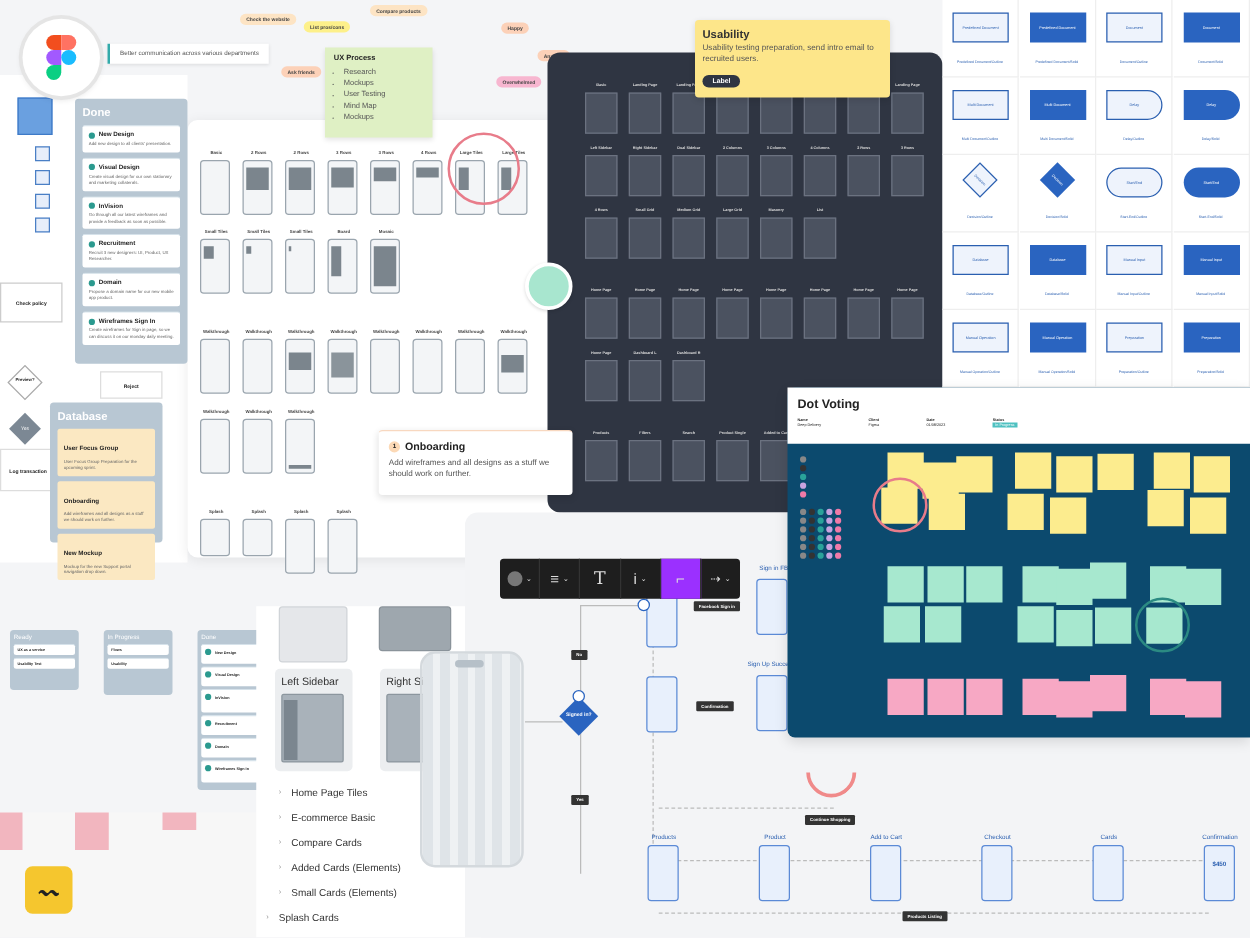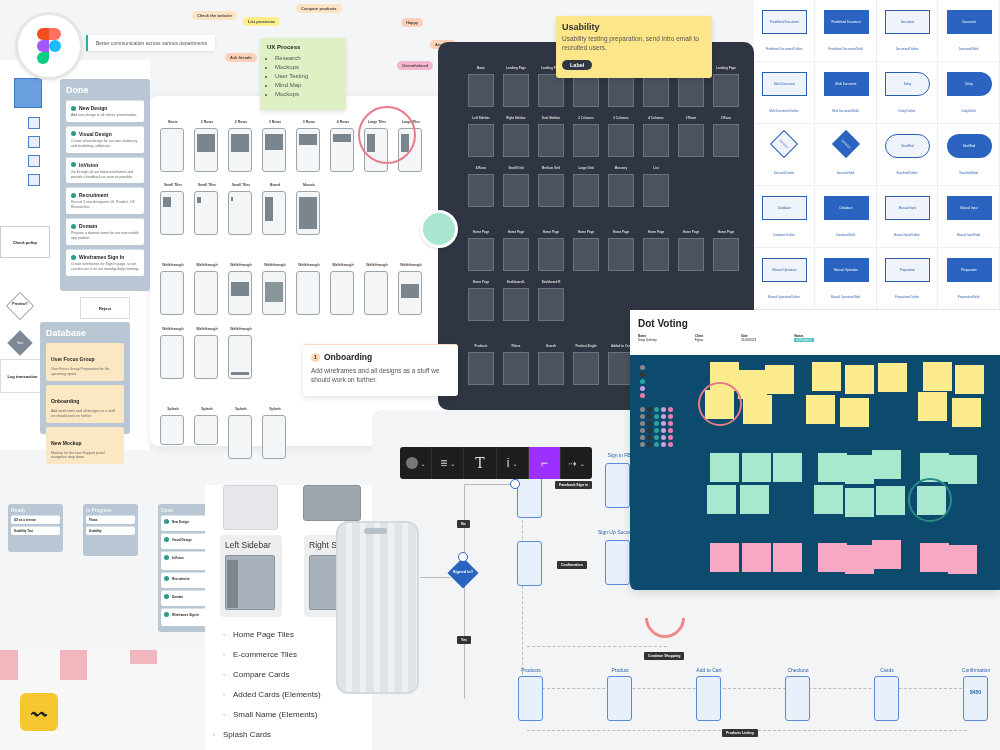--- a/index.html
+++ b/index.html
@@ -520,24 +520,24 @@
     <div style="font-size:8.5px;padding:5px 5px;color:#333">Left Sidebar</div>
     <div class="abs" style="left:5px;top:20px;width:50px;height:55px;background:#a9b2ba;border:1px solid #8c969e;border-radius:2px">
         <div class="abs" style="left:1px;top:4px;width:11px;height:48px;background:#7b868f"></div>
       </div>
   </div>
   <div class="abs" style="left:99px;top:50px;width:62px;height:82px;background:#eceef0;border-radius:4px">
     <div style="font-size:8.5px;padding:5px 5px;color:#333;white-space:nowrap">Right Sidebar</div>
     <div class="abs" style="left:5px;top:20px;width:50px;height:55px;background:#a9b2ba;border:1px solid #8c969e;border-radius:2px"></div>
   </div>
   <div class="cl" style="top:145px">Home Page Tiles</div>
-  <div class="cl" style="top:165px">E-commerce Tiles</div>
+  <div class="cl" style="top:165px">E-commerce Basic</div>
   <div class="cl" style="top:185px">Compare Cards</div>
   <div class="cl" style="top:205px">Added Cards (Elements)</div>
-  <div class="cl" style="top:225px">Small Name (Elements)</div>
+  <div class="cl" style="top:225px">Small Cards (Elements)</div>
   <div class="cl" style="top:245px;left:18px">Splash Cards</div>
 </div>
 
 <div class="abs phone">
   <div class="abs" style="left:26px;top:5px;width:23px;height:6px;background:#b6c0c8;border-radius:3px"></div>
 </div>
 
 <div class="abs flow">
   <div class="vdash" style="left:150px;top:75px;height:190px"></div>
   <div class="abs" style="left:92px;top:74px;width:1px;height:215px;background:#bbb"></div>

